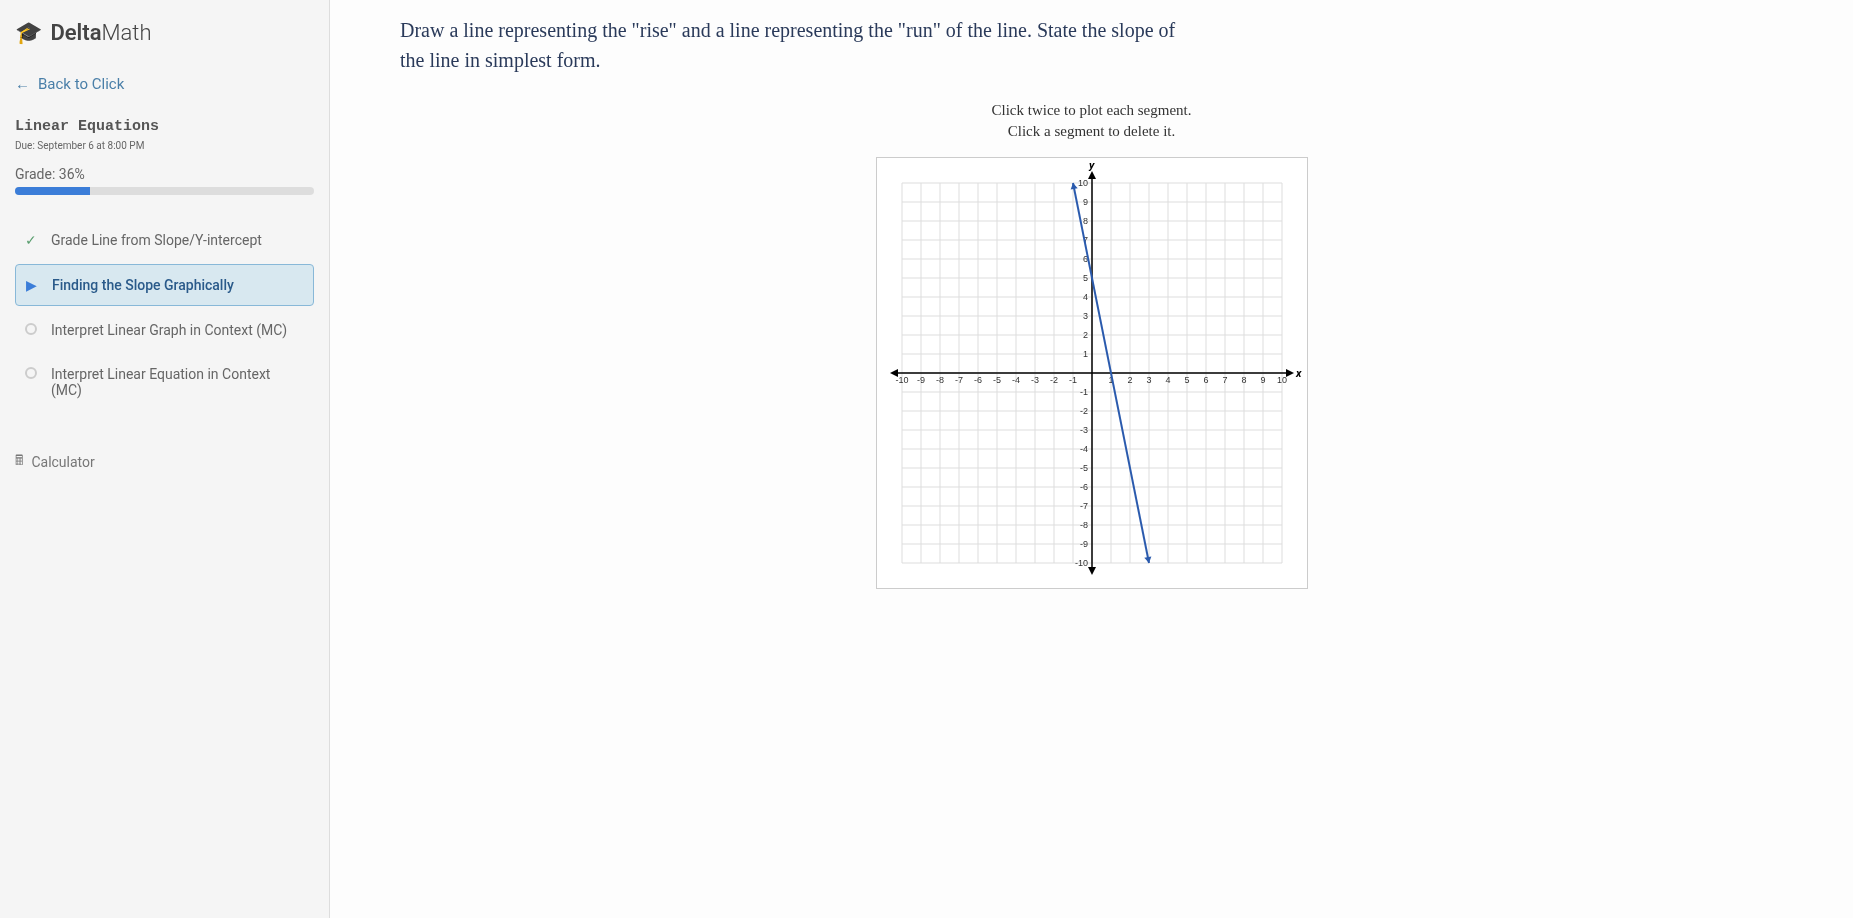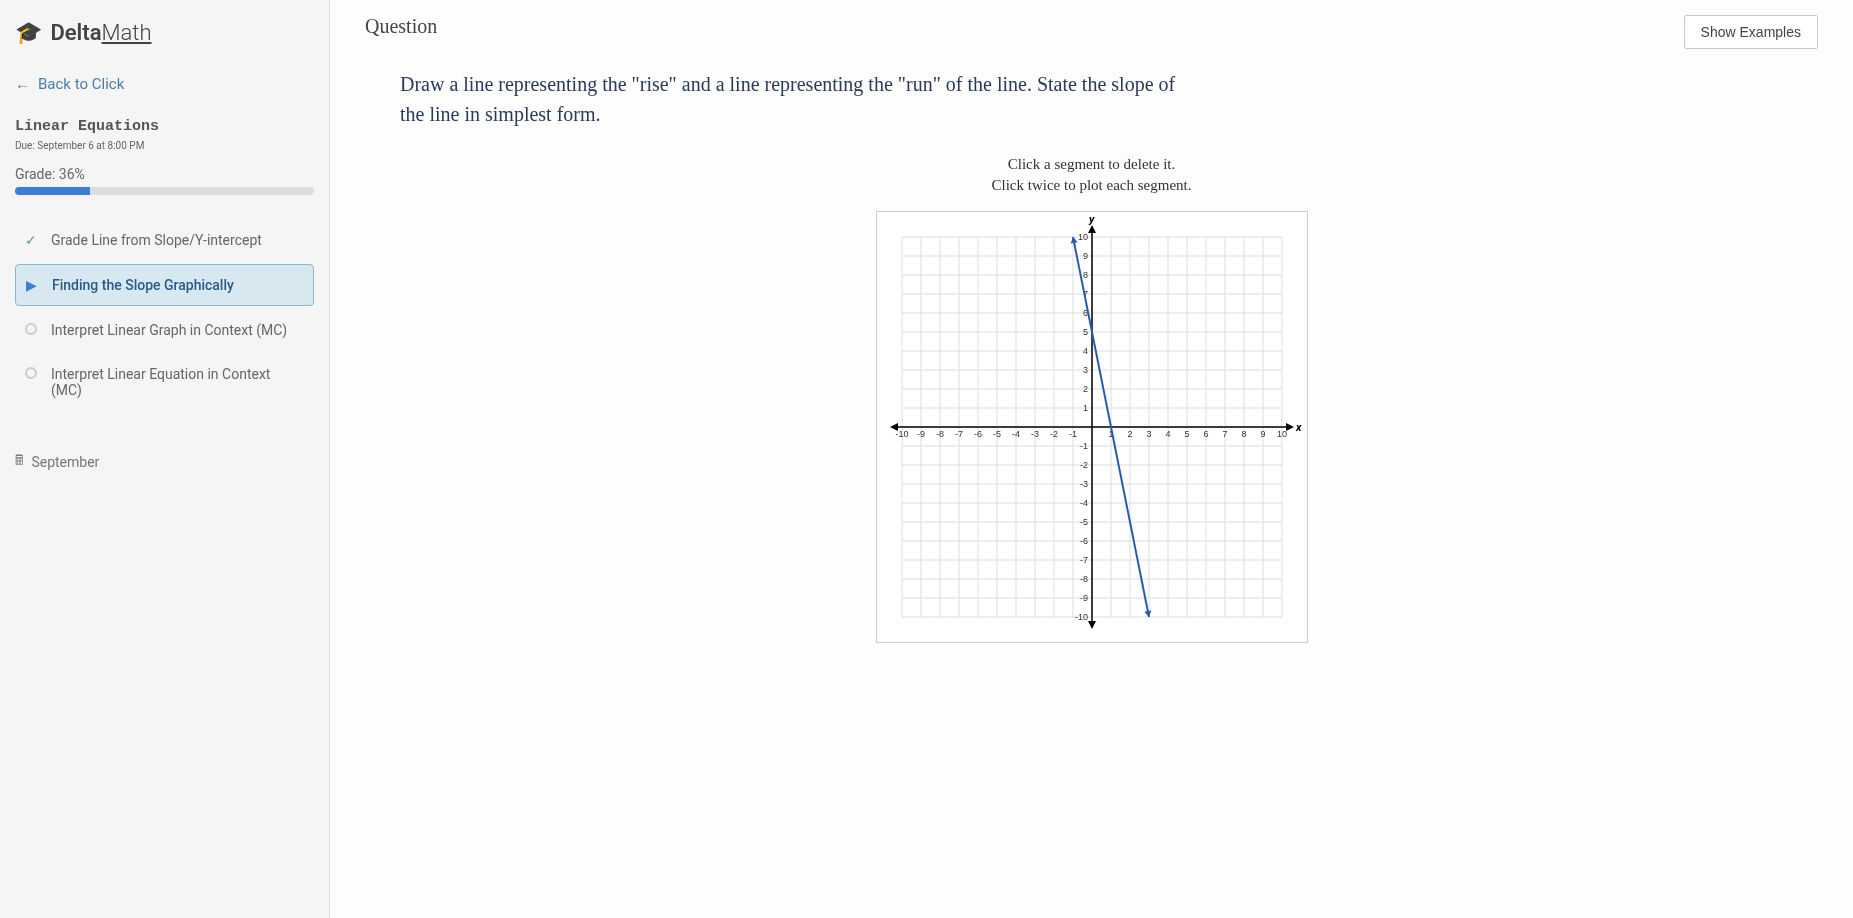--- a/index.html
+++ b/index.html
@@ -19,21 +19,21 @@
     .logo {
       display: flex;
       align-items: center;
       gap: 8px;
       margin-bottom: 30px;
       font-size: 22px;
       color: #444;
     }
     .logo-icon { color: #555; }
     .logo-delta { font-weight: 600; }
-    .logo-math { font-weight: 300; text-decoration: underline; }
+    .logo-math { font-weight: 300; }
     .back-link {
       color: #4a7fa8;
       font-size: 15px;
       display: flex;
       align-items: center;
       gap: 8px;
       margin-bottom: 25px;
       cursor: pointer;
     }
     .assignment-title {
@@ -194,33 +194,29 @@
       <span class="task-icon"><span class="task-circle"></span></span>
       <span>Interpret Linear Graph in Context (MC)</span>
     </li>
     <li class="task-item">
       <span class="task-icon"><span class="task-circle"></span></span>
       <span>Interpret Linear Equation in Context (MC)</span>
     </li>
   </ul>
   <div class="calculator-btn">
     <span>🖩</span>
-    <span>September</span>
+    <span>Calculator</span>
   </div>
 </div>
 
 <div class="main">
-  <div class="header-row">
-    <div class="question-label">Question</div>
-    <button class="show-examples">Show Examples</button>
-  </div>
   <div class="prompt">Draw a line representing the "rise" and a line representing the "run" of the line. State the slope of the line in simplest form.</div>
   <div class="instructions">
+    <div>Click twice to plot each segment.</div>
     <div>Click a segment to delete it.</div>
-    <div>Click twice to plot each segment.</div>
   </div>
   <div class="graph-container">
     <div class="graph-box">
       <svg id="graph-svg" width="420" height="420">
           <line class="grid-line" x1="20" y1="400" x2="20" y2="20"></line>
           <line class="grid-line" x1="39" y1="400" x2="39" y2="20"></line>
           <line class="grid-line" x1="58" y1="400" x2="58" y2="20"></line>
           <line class="grid-line" x1="77" y1="400" x2="77" y2="20"></line>
           <line class="grid-line" x1="96" y1="400" x2="96" y2="20"></line>
           <line class="grid-line" x1="115" y1="400" x2="115" y2="20"></line>

